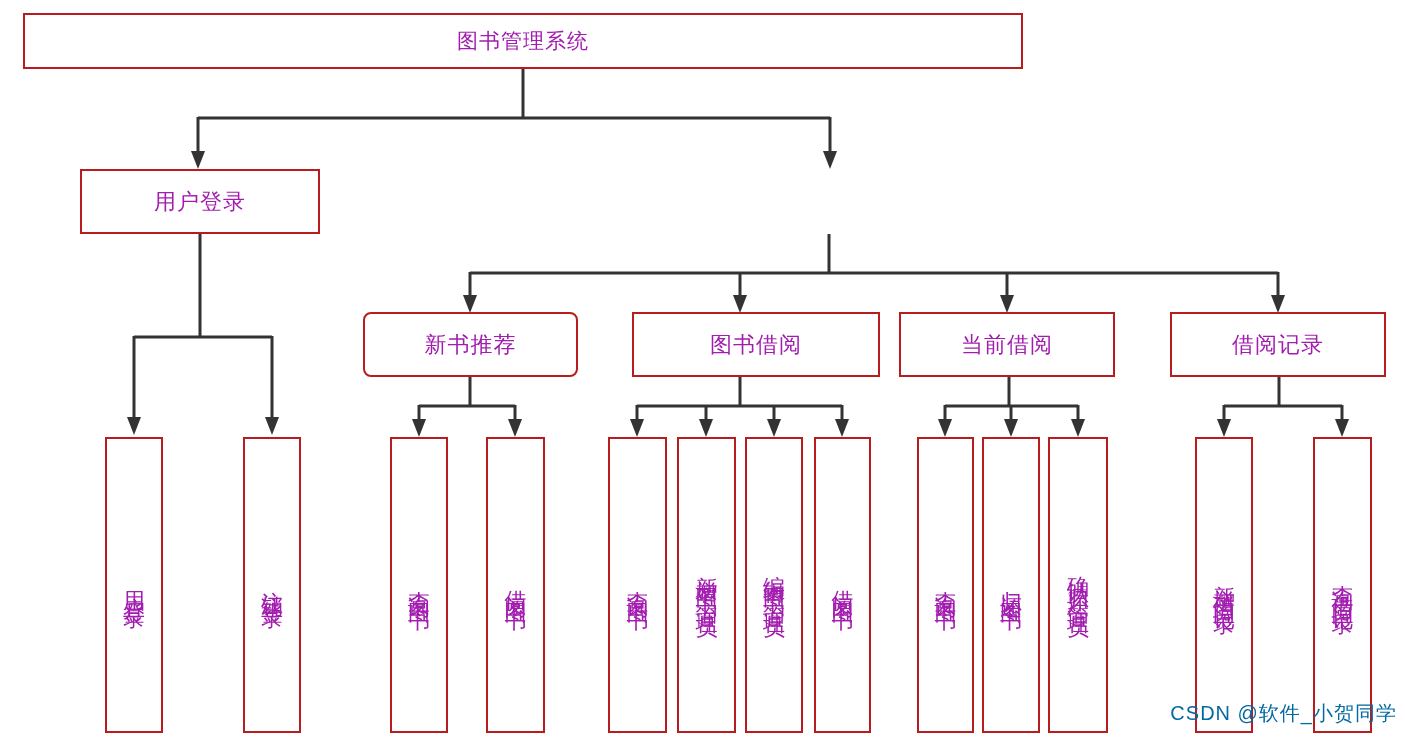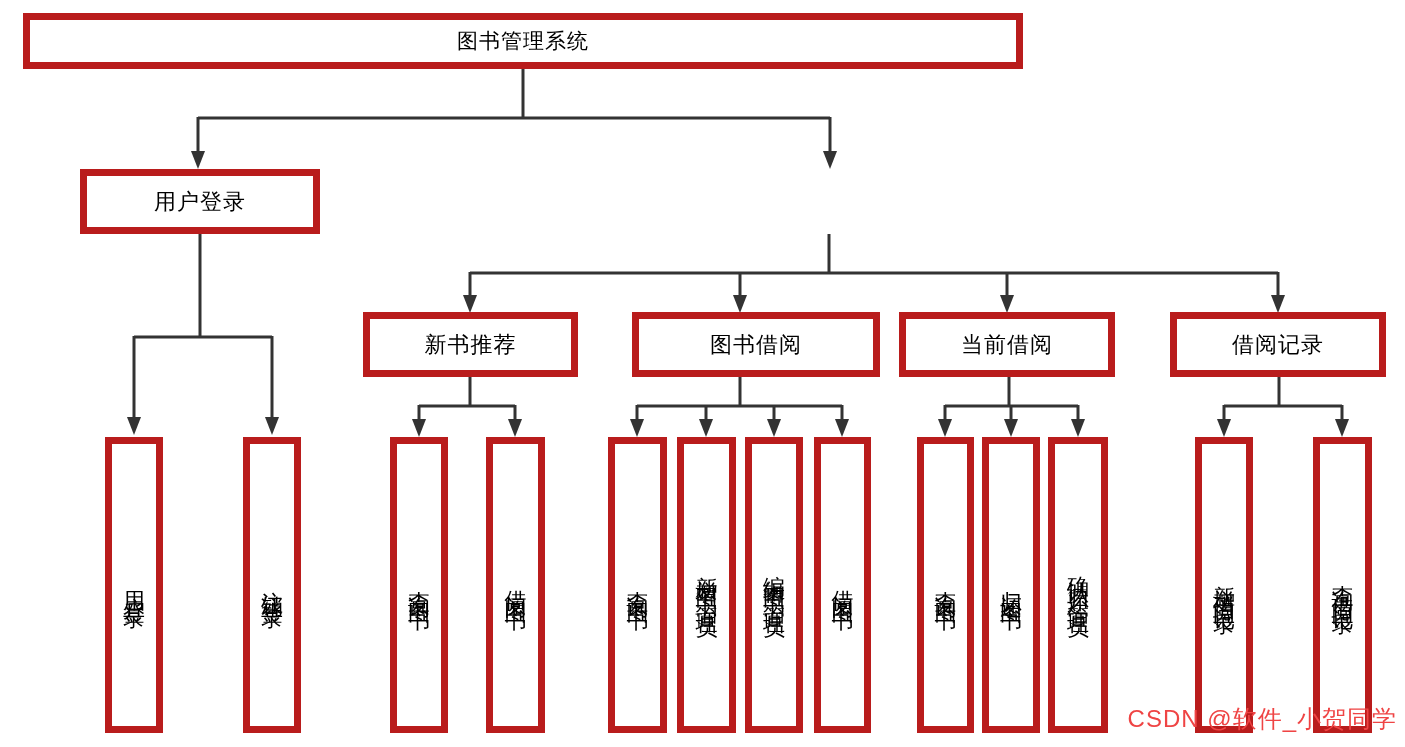--- a/index.html
+++ b/index.html
@@ -12,47 +12,47 @@
     overflow: hidden;
   }
   #wires {
     position: absolute;
     left: 0; top: 0;
     width: 1405px; height: 747px;
   }
   .node {
     position: absolute;
     box-sizing: border-box;
-    border: 7px solid #b91c1c;
+    border: 2px solid #b91c1c;
     background: #ffffff;
     display: flex;
     align-items: center;
     justify-content: center;
-    color: #000000;
+    color: #a21caf;
   }
   .node.h span {
     font-size: 22px;
     letter-spacing: 1px;
     white-space: nowrap;
   }
   .node.title span { font-size: 21px; }
   .node.v span {
     writing-mode: vertical-rl;
     text-orientation: mixed;
     font-size: 22px;
     letter-spacing: 6px;
     line-height: 1;
     white-space: nowrap;
   }
   #watermark {
     position: absolute;
     right: 8px;
-    bottom: 12px;
-    font-size: 24px;
-    color: #ef4444;
+    bottom: 20px;
+    font-size: 20px;
+    color: #0369a1;
     letter-spacing: 1px;
     z-index: 5;
     white-space: nowrap;
   }
 </style>
 </head>
 <body>
 
 <div id="canvas">
 
@@ -123,21 +123,21 @@
   </svg>
 
   <div class="node h title" style="left:23px; top:13px; width:1000px; height:56px;">
     <span>图书管理系统</span>
   </div>
 
   <div class="node h" style="left:80px; top:169px; width:240px; height:65px;">
     <span>用户登录</span>
   </div>
 
-  <div class="node h" style="left:363px; top:312px; width:215px; height:65px;">
+  <div class="node h" style="left:363px; top:312px; width:215px; height:65px;border-radius:8px;">
     <span>新书推荐</span>
   </div>
   <div class="node h" style="left:632px; top:312px; width:248px; height:65px;">
     <span>图书借阅</span>
   </div>
   <div class="node h" style="left:899px; top:312px; width:216px; height:65px;">
     <span>当前借阅</span>
   </div>
   <div class="node h" style="left:1170px; top:312px; width:216px; height:65px;">
     <span>借阅记录</span>

